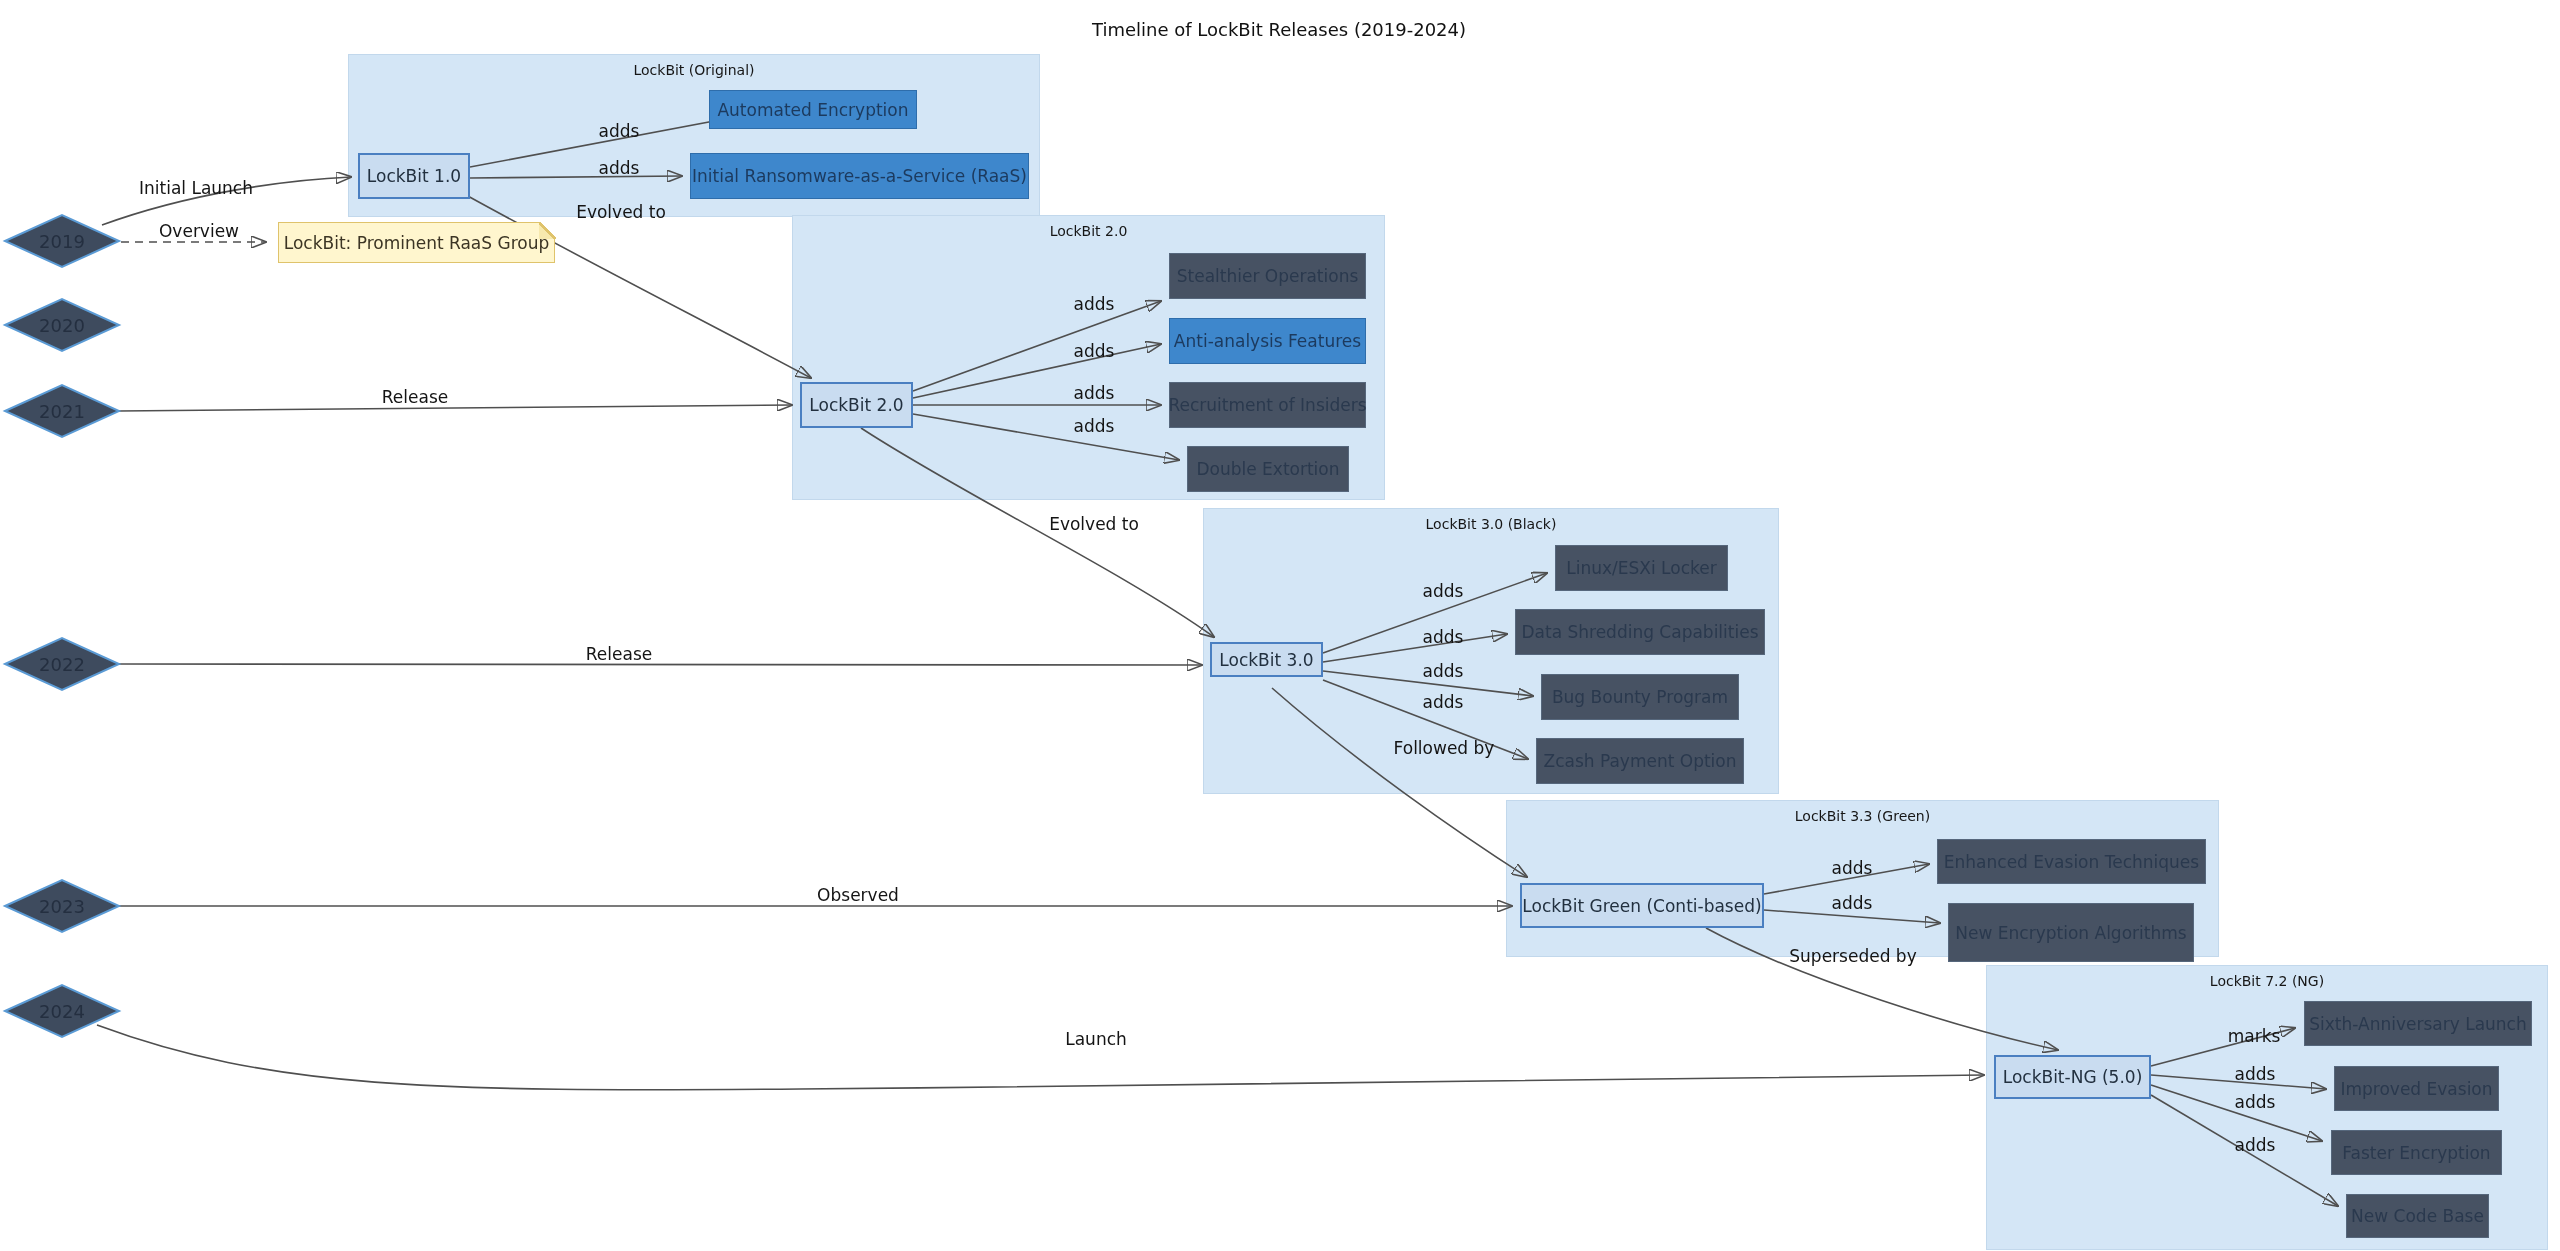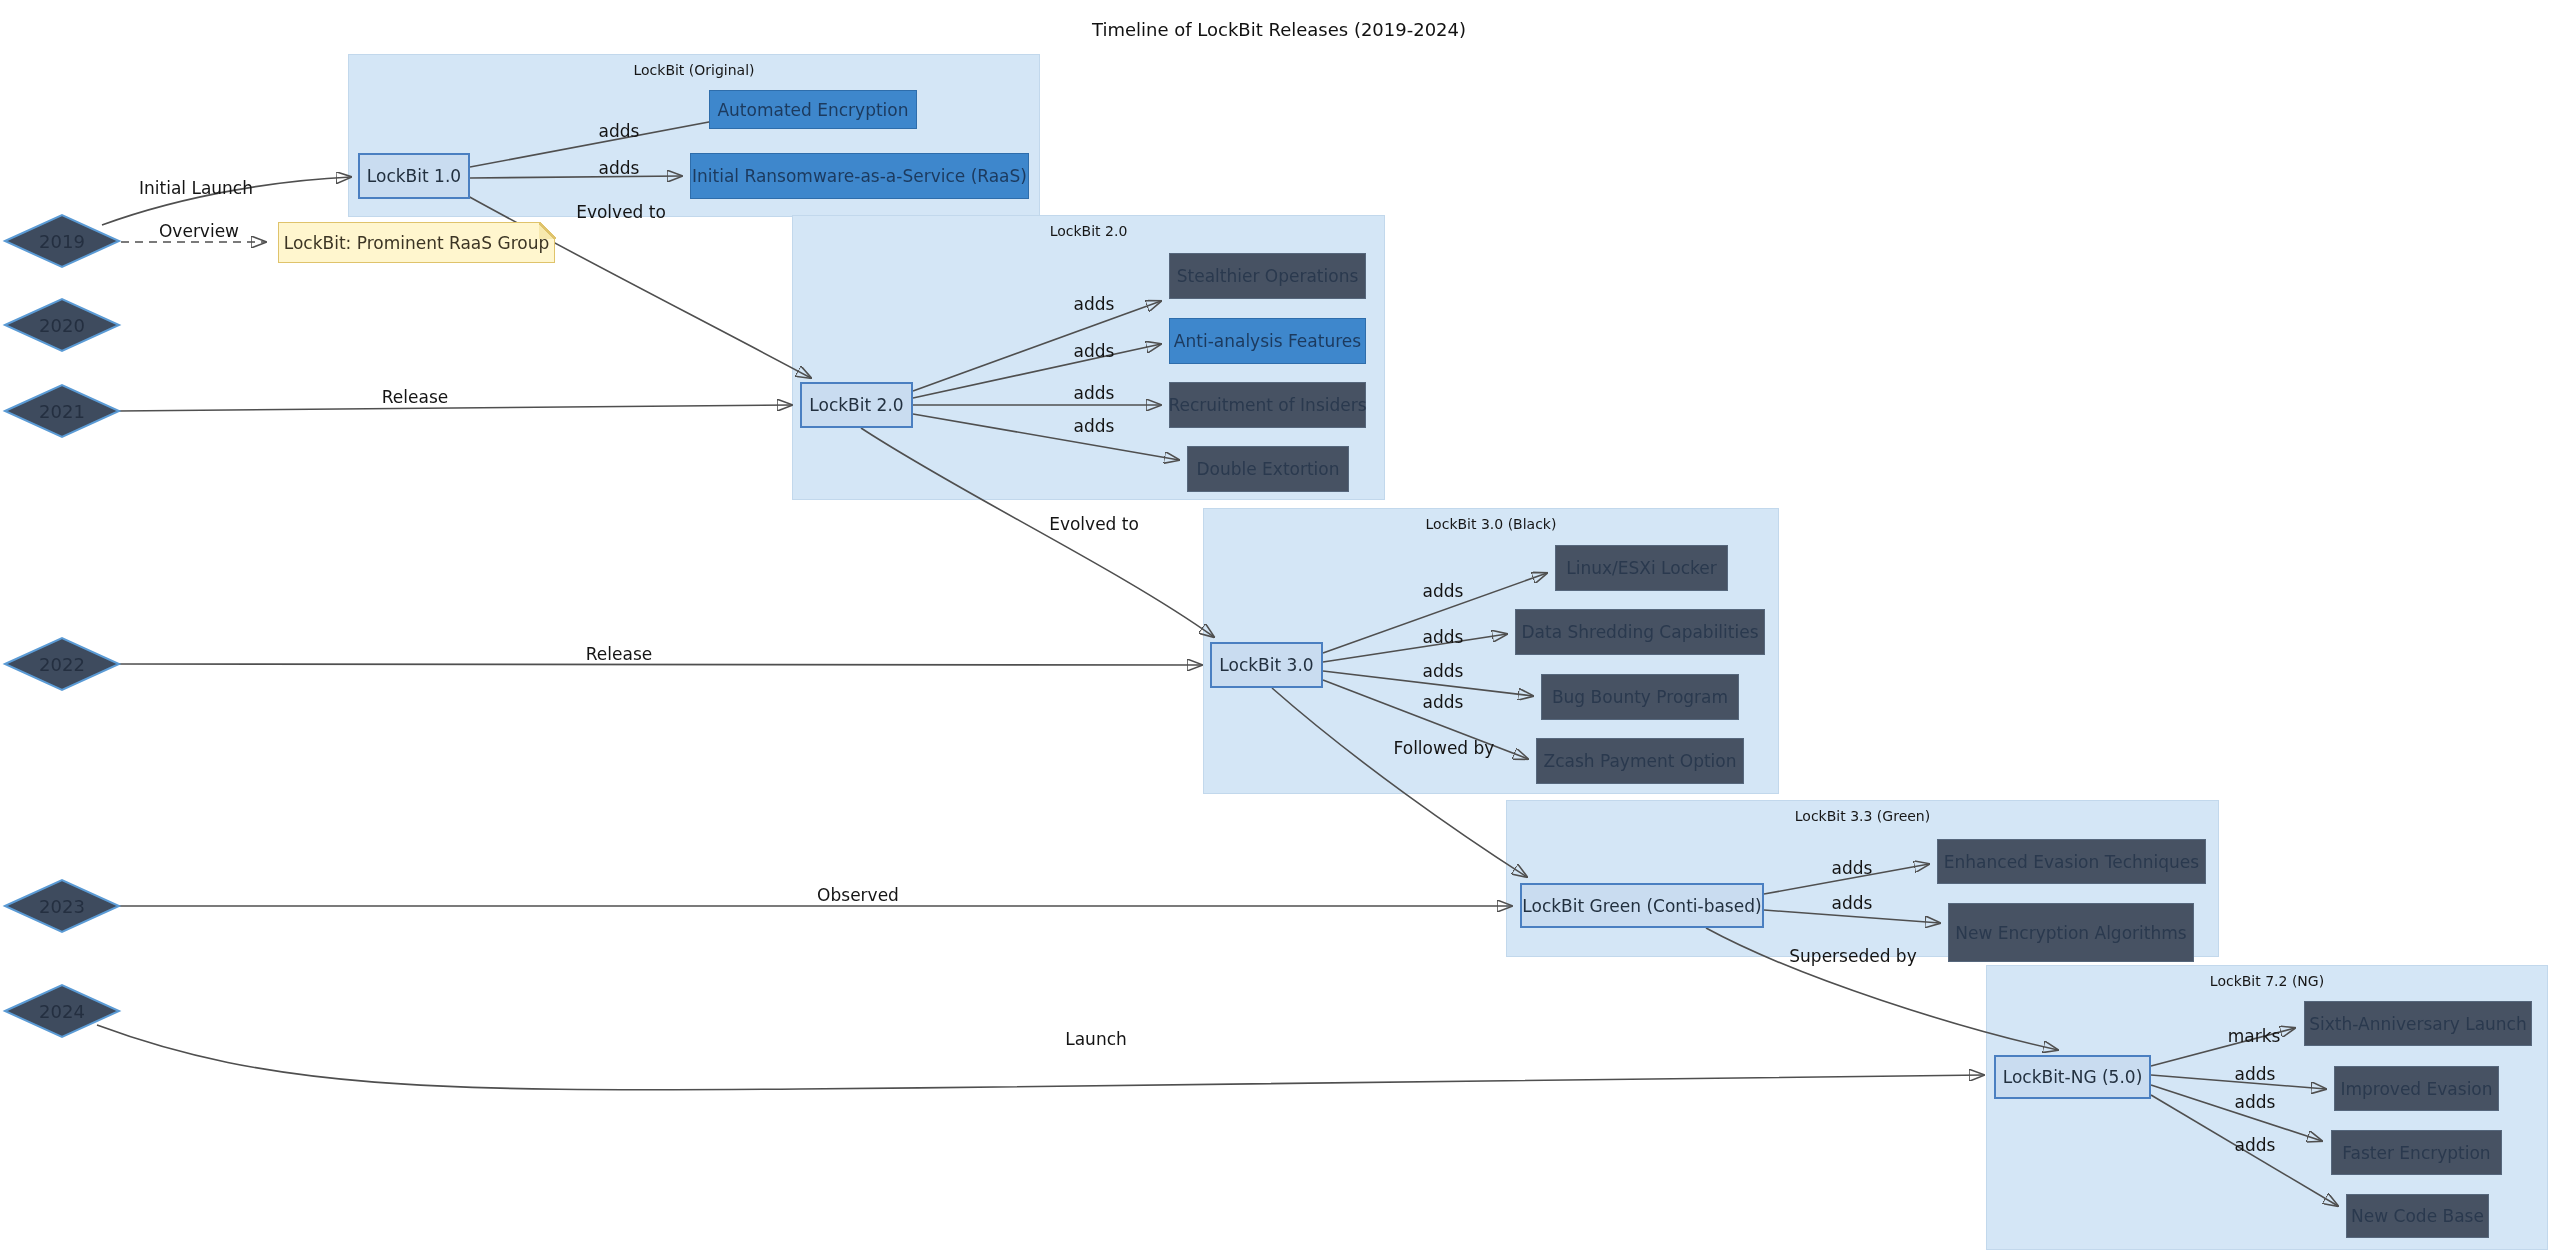--- a/index.html
+++ b/index.html
@@ -94,21 +94,21 @@
 
   <div class="ylabel" style="left:62px;top:228px;">2019</div>
   <div class="ylabel" style="left:62px;top:312px;">2020</div>
   <div class="ylabel" style="left:62px;top:398px;">2021</div>
   <div class="ylabel" style="left:62px;top:651px;">2022</div>
   <div class="ylabel" style="left:62px;top:893px;">2023</div>
   <div class="ylabel" style="left:62px;top:998px;">2024</div>
 
   <div class="box vnode" style="left:358px;top:140px;width:112px;height:46px;">LockBit 1.0</div>
   <div class="box vnode" style="left:800px;top:369px;width:113px;height:46px;">LockBit 2.0</div>
-  <div class="box vnode" style="left:1210px;top:629px;width:113px;height:46px;">LockBit 3.0</div>
+  <div class="box vnode" style="left:1210px;top:629px;width:113px;height:35px;">LockBit 3.0</div>
   <div class="box vnode" style="left:1520px;top:870px;width:244px;height:45px;">LockBit Green (Conti-based)</div>
   <div class="box vnode" style="left:1994px;top:1042px;width:157px;height:44px;text-align:right;">LockBit-NG (5.0)</div>
 
   <div class="note" style="left:278px;top:209px;width:277px;height:41px;">
     <span class="fold"></span>
     <span>LockBit: Prominent RaaS Group</span>
   </div>
 
   <div class="box fblue" style="left:709px;top:77px;width:208px;height:39px;">Automated Encryption</div>
   <div class="box fblue" style="left:690px;top:140px;width:339px;height:46px;">Initial Ransomware-as-a-Service (RaaS)</div>

